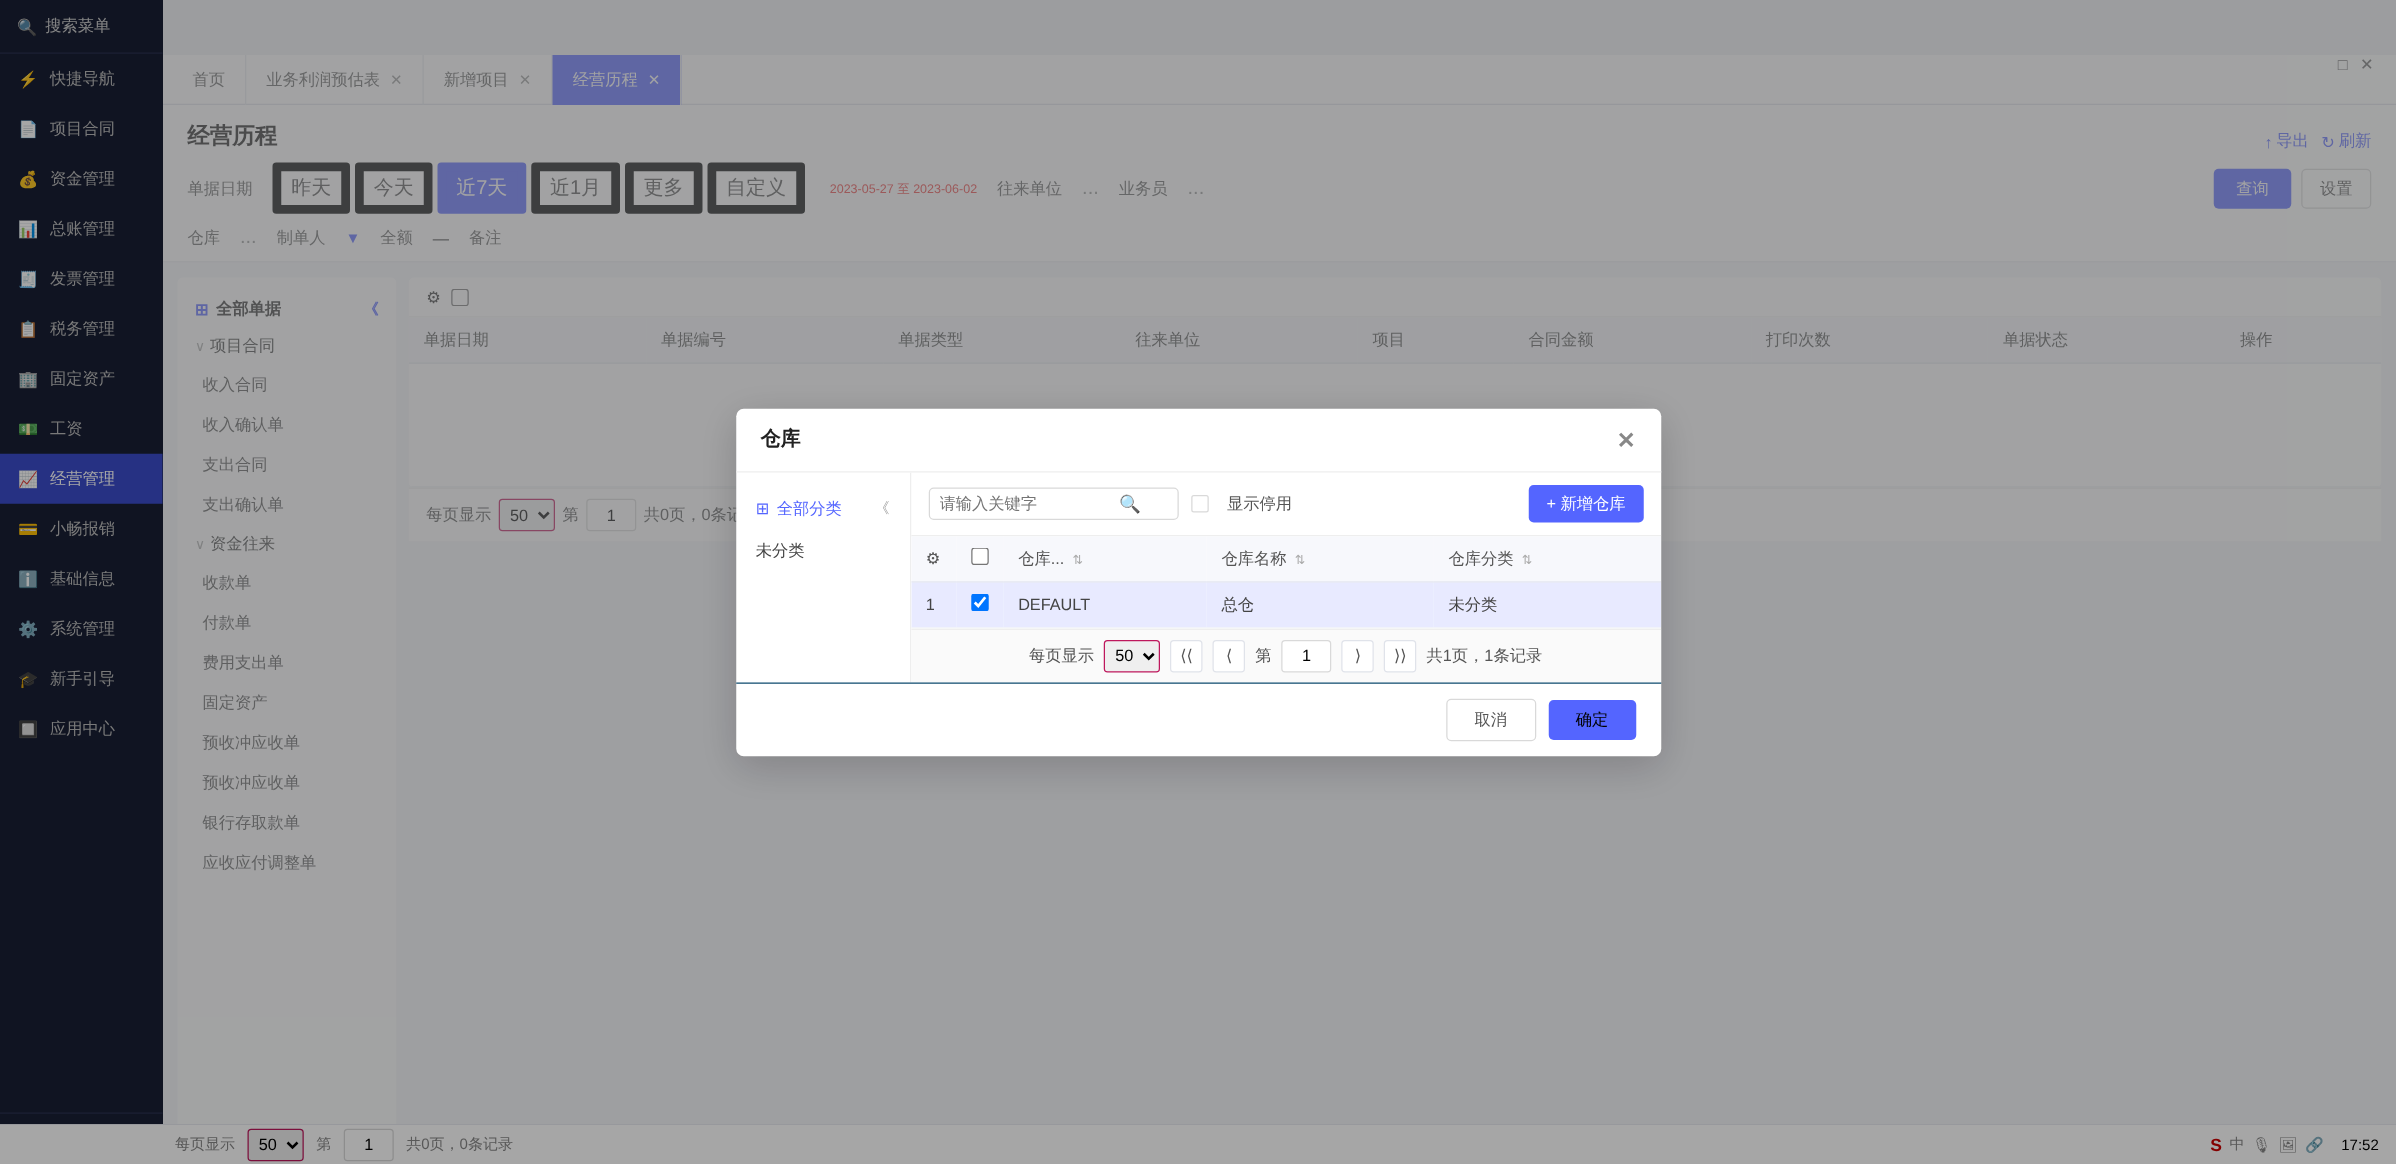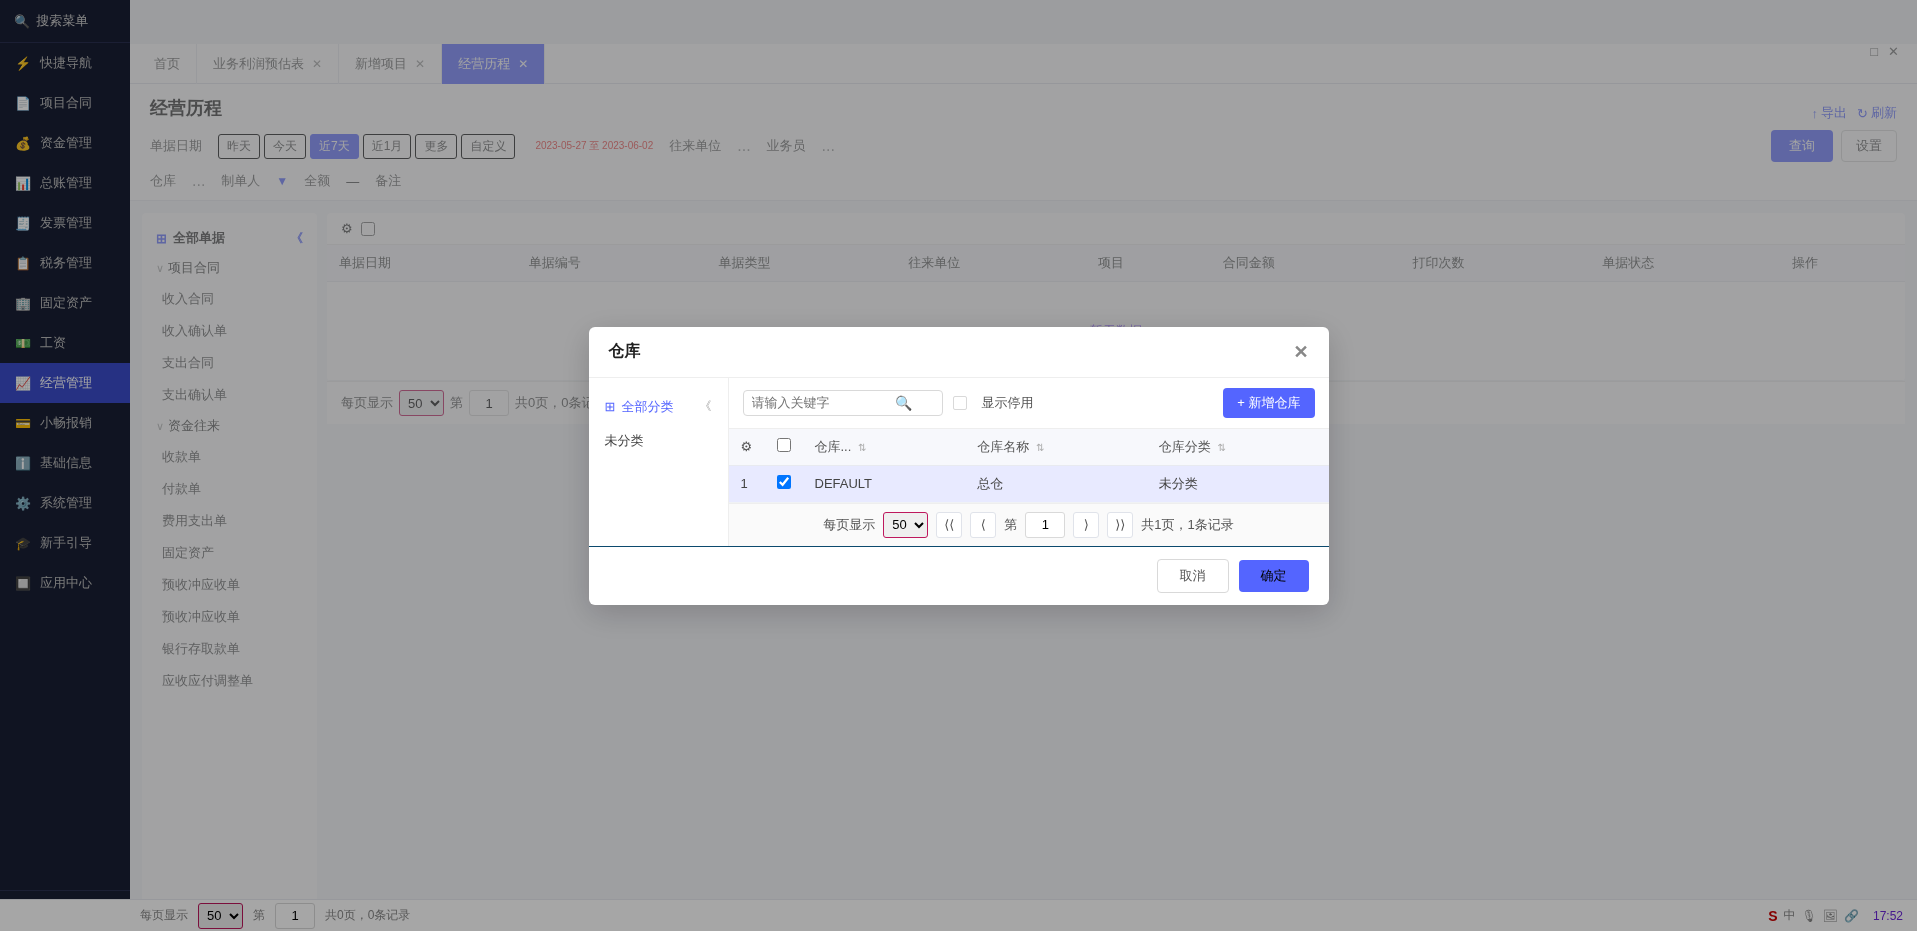--- a/index.html
+++ b/index.html
@@ -47,21 +47,21 @@
 
     
     .page-header {
       background: #fff; padding: 12px 20px 0 20px; border-bottom: 1px solid #e8eaf0;
     }
     .page-title { font-size: 18px; font-weight: 600; color: #222; margin-bottom: 10px; }
     .filter-row { display: flex; align-items: center; gap: 16px; flex-wrap: wrap; padding-bottom: 10px; }
     .filter-label { color: #666; font-size: 13px; }
     .date-btns { display: flex; gap: 4px; }
     .date-btn {
-      padding: 3px 8px; font-size: 12px; border: 1px solid #000000; background: #fff;
+      padding: 3px 8px; font-size: 16px; border: 7px solid #000000; background: #fff;
       border-radius: 3px; cursor: pointer; color: #555;
     }
     .date-btn.active { background: #5465ff; color: #fff; border-color: #5465ff; }
     .date-range { font-size: 10px; color: #ef4444; margin-left: 4px; }
     .filter-dots { color: #999; font-size: 16px; cursor: pointer; }
     .btn-primary { background: #5465ff; color: #fff; border: none; padding: 6px 18px; border-radius: 4px; cursor: pointer; font-size: 13px; }
     .btn-default { background: #fff; color: #555; border: 1px solid #d9d9d9; padding: 6px 14px; border-radius: 4px; cursor: pointer; font-size: 13px; }
     .filter-row2 { display: flex; align-items: center; gap: 16px; padding-bottom: 10px; }
 
     
@@ -166,21 +166,21 @@
     ::-webkit-scrollbar-thumb { background: #d0d3e0; border-radius: 4px; }
 
     
     .status-bar {
       position: fixed; bottom: 0; left: 0; right: 0; height: 32px;
       background: #fff; border-top: 1px solid #e8eaf0;
       display: flex; align-items: center; padding: 0 14px 0 140px;
       font-size: 12px; color: #888; gap: 10px; z-index: 900;
     }
     .status-right { margin-left: auto; display: flex; align-items: center; gap: 14px; }
-    .time-display { font-size: 12px; color: #6d28d9; }
+    .time-display { font-size: 12px; color: #000000; }
 
     
     .taskbar-icons { display: flex; align-items: center; gap: 6px; }
 
     
     .bg-dim { opacity: 0.6; pointer-events: none; }
   </style>
 </head>
 <body>
 

